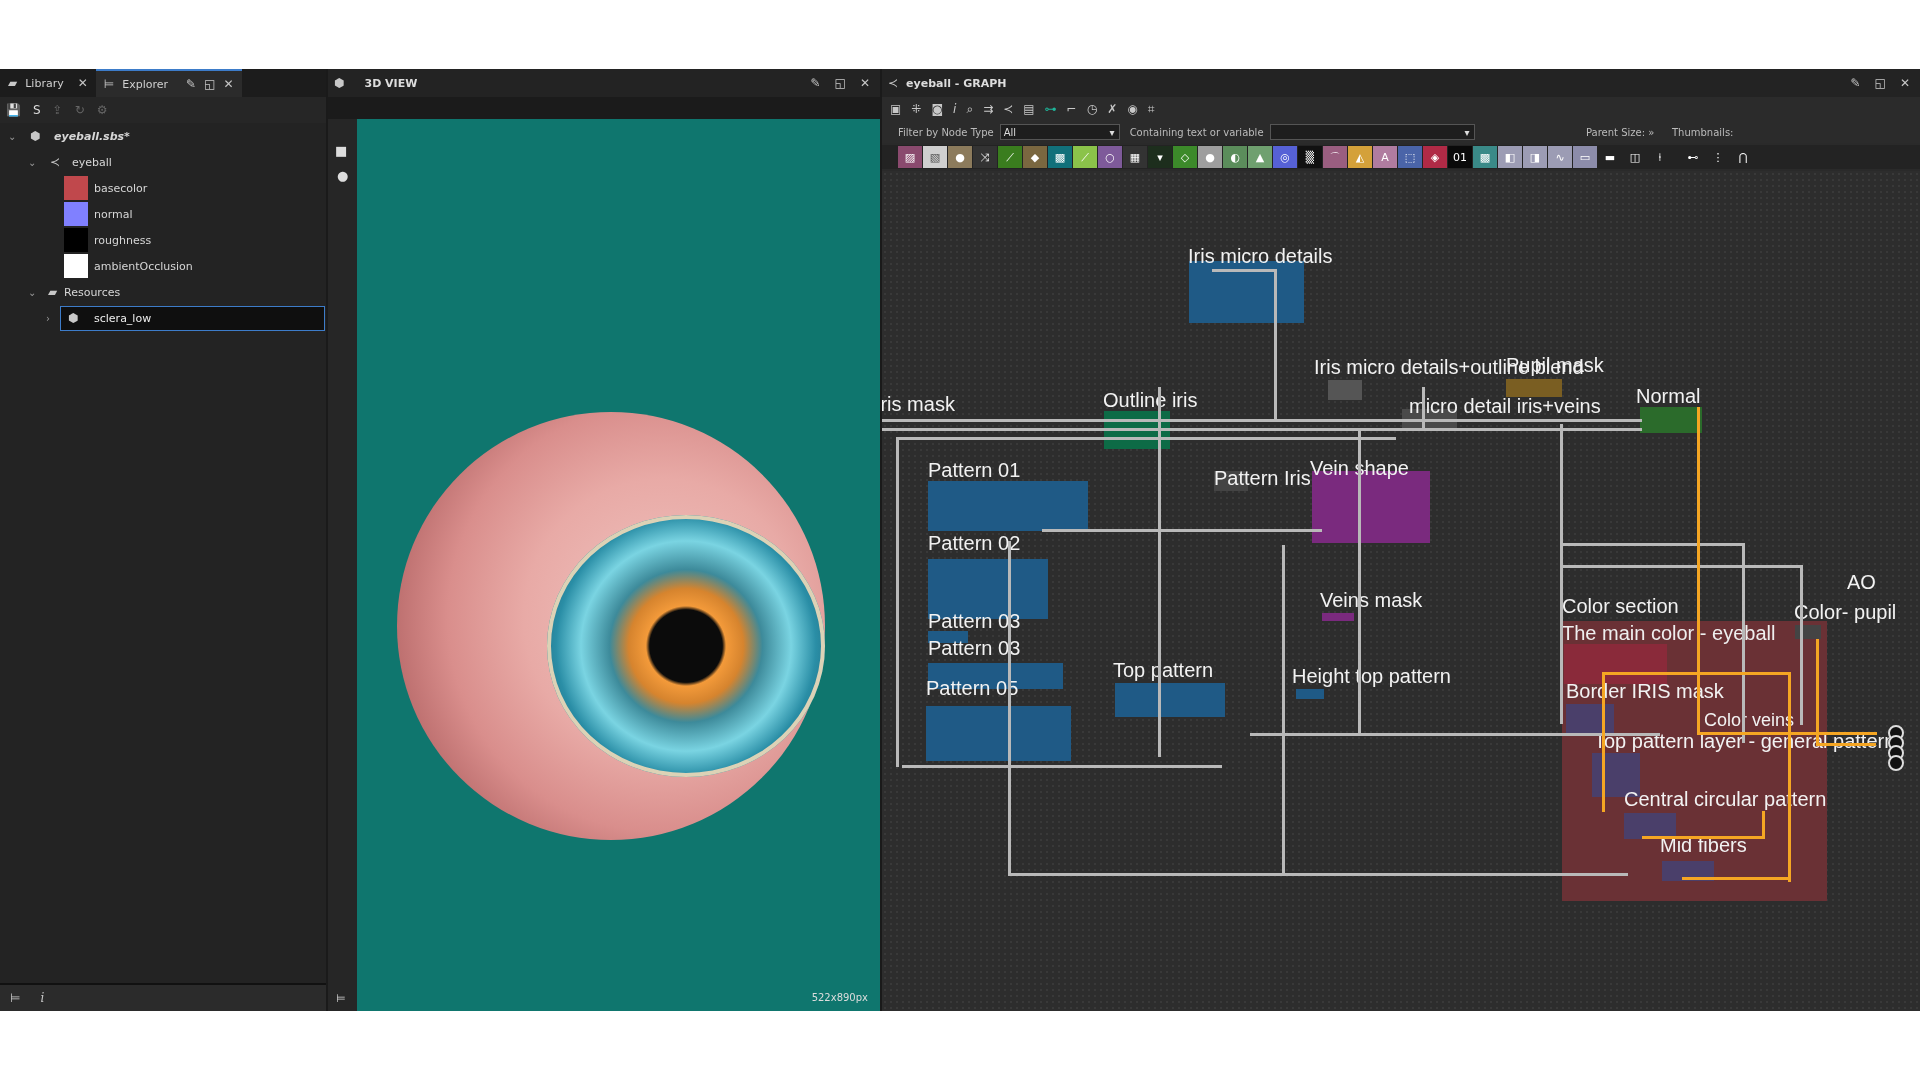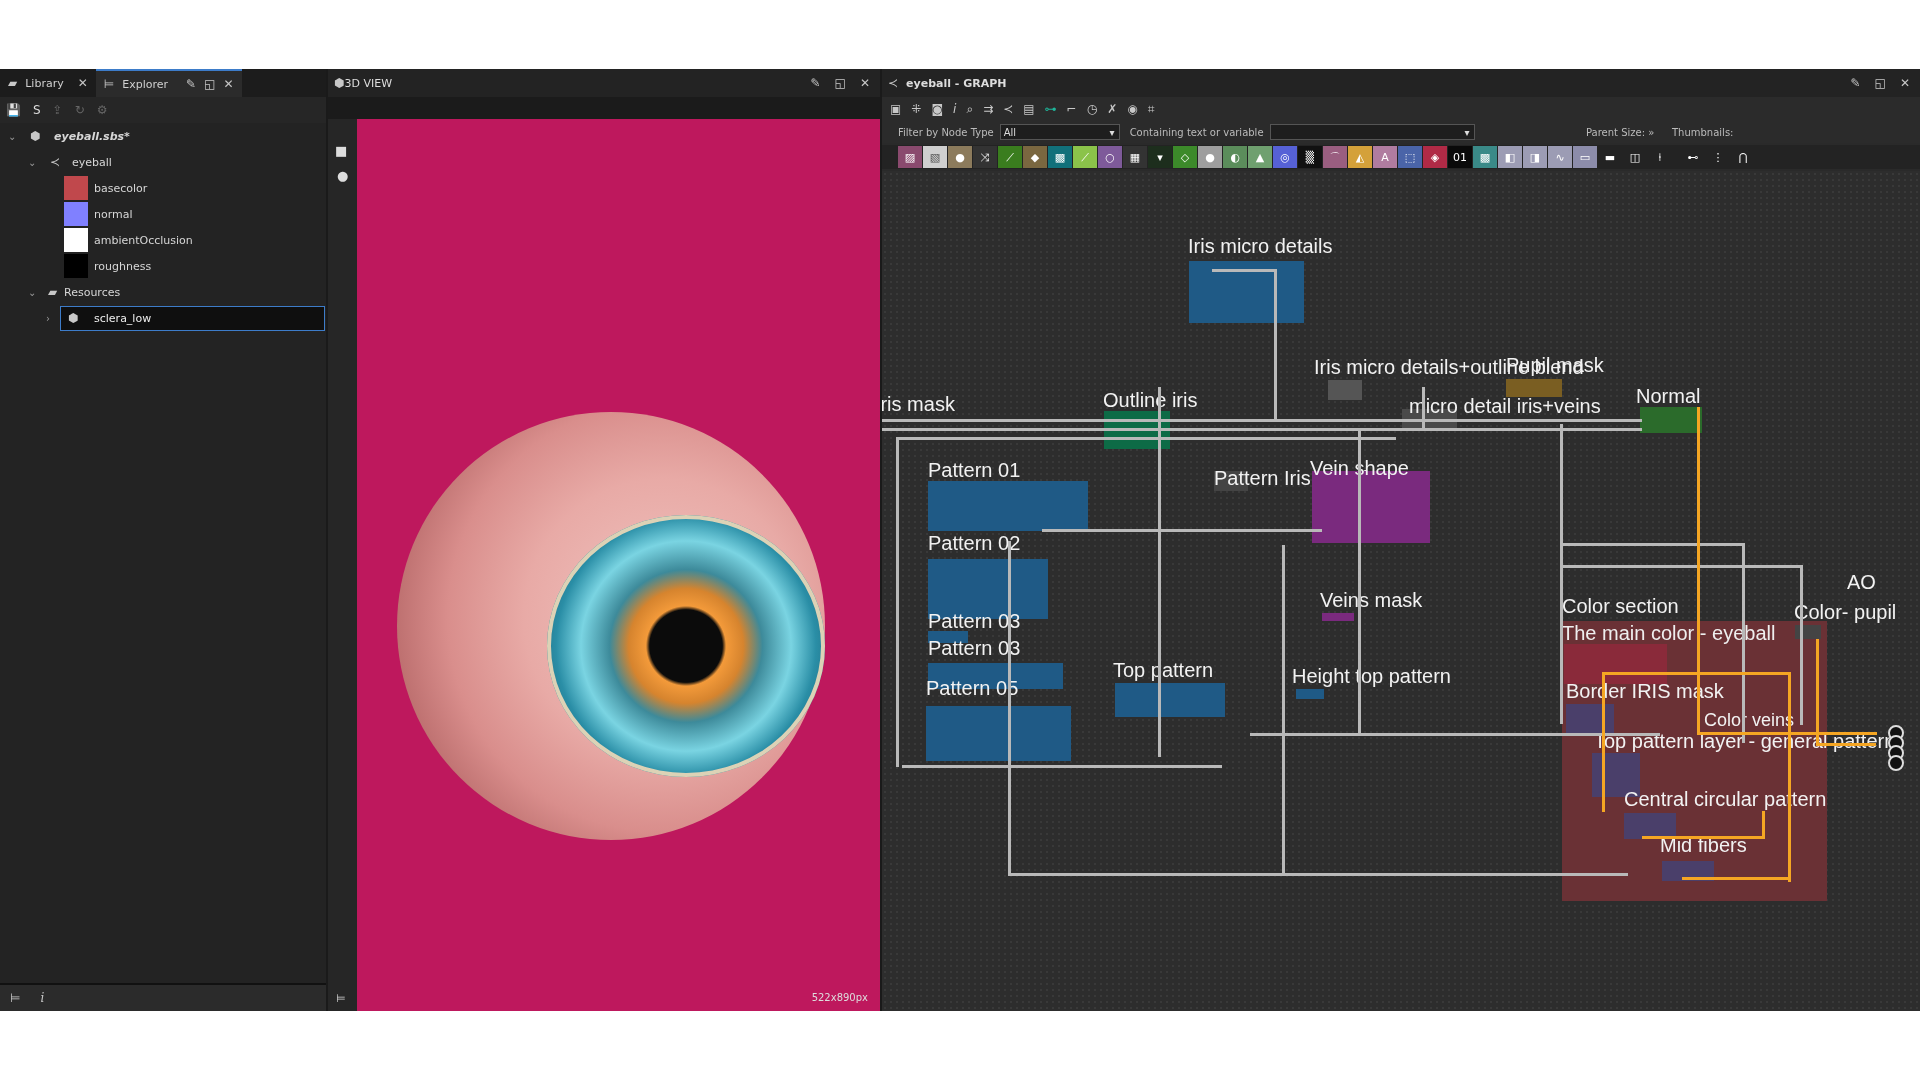--- a/index.html
+++ b/index.html
@@ -14,21 +14,21 @@
 #left .tools{position:absolute;top:28px;left:0;right:0;height:26px;background:#262626;display:flex;align-items:center;gap:12px;padding-left:6px}
 .tree{position:absolute;top:54px;left:0;right:0}
 .row{height:26px;display:flex;align-items:center;position:relative;color:#d6d6d6;font-size:11px}
 .row .chev{position:absolute;color:#999;font-size:10px}
 .thumb{width:24px;height:24px;position:absolute}
 .row .lbl{position:absolute}
 #left .bottom{position:absolute;bottom:0;left:0;right:0;height:28px;background:#2b2b2b;border-top:2px solid #111;display:flex;align-items:center;gap:20px;padding-left:10px}
 #view3d{left:328px;width:552px;background:#1b1b1b}
 #view3d .menubar{position:absolute;top:28px;left:0;right:0;height:22px;background:#252525;display:flex;align-items:center;gap:12px;padding-left:6px;color:#c9c9c9;font-size:10.5px}
 #view3d .side{position:absolute;left:0;top:50px;bottom:0;width:29px;background:#262626}
-#view3d .canvas{position:absolute;left:29px;right:0;top:50px;bottom:0;background:#be185d}
+#view3d .canvas{position:absolute;left:29px;right:0;top:50px;bottom:0;background:#0f766e}
 .eye{position:absolute;left:40px;top:293px;width:428px;height:428px;border-radius:50%;
 background:radial-gradient(circle at 62% 48%,#f0c4c0 0%,#e8aaa6 40%,#d98e8c 62%,#b86a6a 80%,#8a4c4e 100%);}
 .iris{position:absolute;left:150px;top:103px;width:278px;height:262px;border-radius:50%;
 background:radial-gradient(circle at 50% 50%,#0b0b0b 0 19%,#f39a3a 21%,#d6842e 30%,#3d8a9a 40%,#7ad4e2 55%,#2a8ea6 68%,#1e5f72 85%,#243a3f 100%);
 box-shadow:0 0 0 4px #dcd2b6 inset}
 .resolution{position:absolute;right:12px;bottom:8px;color:#ddd;font-size:10px}
 #graph{left:882px;right:0;background:#2a2a2a}
 #graph .tools{position:absolute;top:28px;left:0;right:0;height:24px;background:#2b2b2b;display:flex;align-items:center;gap:10px;padding-left:8px}
 #graph .filter{position:absolute;top:52px;left:0;right:0;height:22px;background:#2b2b2b;display:flex;align-items:center;gap:6px;padding-left:16px;color:#bbb;font-size:10px}
 .sel{height:16px;border:1px solid #555;background:#1e1e1e;color:#ddd;font-size:10px;padding-left:3px;display:flex;align-items:center;justify-content:space-between;padding-right:4px}
@@ -82,26 +82,26 @@
       </div>
       <div class="row">
         <span class="thumb" style="left:64px;background:#c0484c"></span>
         <span class="lbl" style="left:94px">basecolor</span>
       </div>
       <div class="row">
         <span class="thumb" style="left:64px;background:#8080ff"></span>
         <span class="lbl" style="left:94px">normal</span>
       </div>
       <div class="row">
+        <span class="thumb" style="left:64px;background:#000"></span>
+        <span class="lbl" style="left:94px">roughness</span>
+      </div>
+      <div class="row">
         <span class="thumb" style="left:64px;background:#fff"></span>
         <span class="lbl" style="left:94px">ambientOcclusion</span>
-      </div>
-      <div class="row">
-        <span class="thumb" style="left:64px;background:#000"></span>
-        <span class="lbl" style="left:94px">roughness</span>
       </div>
       <div class="row">
         <span class="chev" style="left:28px">⌄</span>
         <span class="ico" style="position:absolute;left:48px">▰</span>
         <span class="lbl" style="left:64px">Resources</span>
       </div>
       <div class="row">
         <span class="chev" style="left:46px">›</span>
         <div style="position:absolute;left:60px;width:265px;height:25px;border:1px solid #3d7cc9;background:#0f0f0f"></div>
         <span class="ico" style="position:absolute;left:68px">⬢</span>
@@ -110,21 +110,21 @@
     </div>
     <div class="bottom">
       <span class="ico">⊨</span>
       <span class="ico" style="font-style:italic;font-family:'DejaVu Serif',serif">i</span>
     </div>
   </div>
 
   <div class="panel" id="view3d">
     <div class="tabbar" style="background:#232323">
       <span class="ico" style="margin-left:6px">⬢</span>
-      <span style="margin-left:0;font-weight:normal;font-size:11px">3D VIEW</span>
+      <span style="margin-left:20px;font-weight:bold;font-size:11px">3D VIEW</span>
       <span style="margin-left:auto;display:flex;gap:14px;padding-right:10px">
         <span class="ico">✎</span>
         <span class="ico">◱</span>
         <span class="ico">✕</span>
       </span>
     </div>
     <div class="side">
       <div style="margin:24px 0 0 7px;color:#ddd;font-size:13px">■</div>
       <div style="margin:10px 0 0 9px;color:#ddd;font-size:13px">●</div>
       <div style="position:absolute;bottom:6px;left:8px;color:#ccc">⊨</div>
@@ -210,21 +210,21 @@
       <div class="pi">◫</div>
       <div class="pi">⍿</div>
       <div class="pi" style="margin-left:8px">⊷</div>
       <div class="pi">⋮</div>
       <div class="pi">⋂</div>
     </div>
 
     <div class="gcanvas">
 
       <div class="frame" style="left:307px;top:90px;width:115px;height:62px;background:#1f5a86"></div>
-      <div class="ftitle" style="left:306px;top:64px">Iris micro details</div>
+      <div class="ftitle" style="left:306px;top:74px">Iris micro details</div>
 
       <div class="frame" style="left:446px;top:209px;width:34px;height:20px;background:#555"></div>
       <div class="ftitle" style="left:432px;top:185px">Iris micro details+outline blend</div>
 
       <div class="frame" style="left:624px;top:208px;width:56px;height:18px;background:#7a5e22"></div>
       <div class="ftitle" style="left:624px;top:183px">Pupil mask</div>
 
       <div class="frame" style="left:520px;top:238px;width:55px;height:20px;background:#4a4a4a"></div>
       <div class="ftitle" style="left:527px;top:224px">micro detail iris+veins</div>
 

